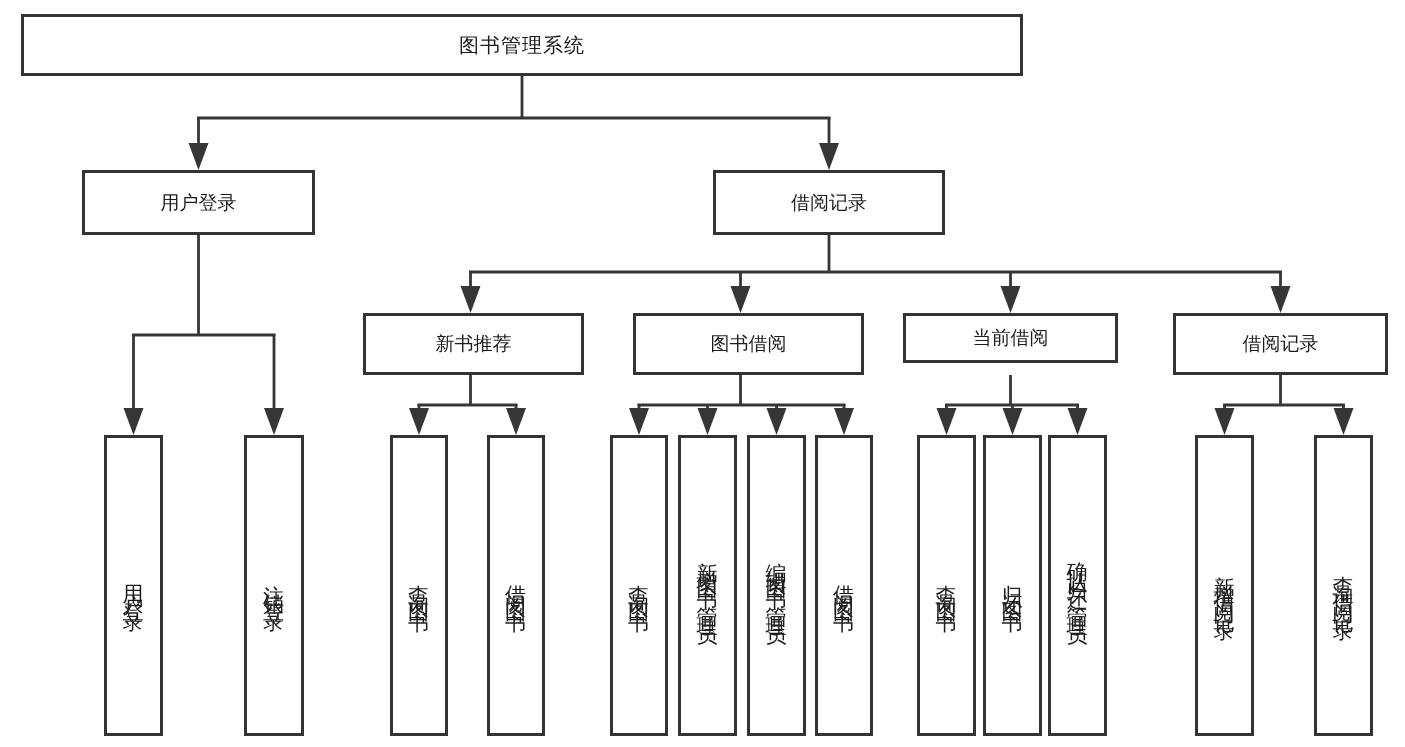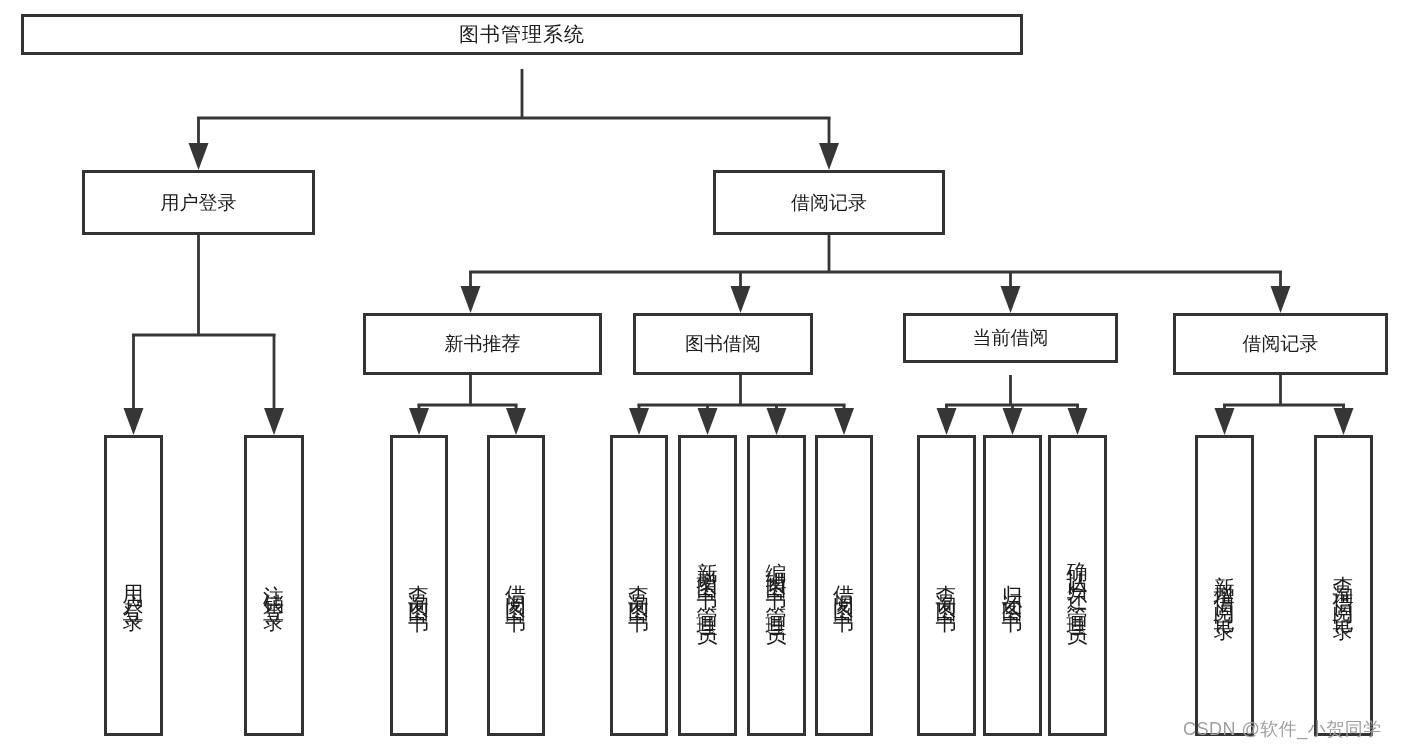--- a/index.html
+++ b/index.html
@@ -69,34 +69,33 @@
       <path class="arrow" d="M 1002.5 408 L 1022.5 408 L 1012.5 435 Z"></path>
       <line x1="1077.5" y1="404" x2="1077.5" y2="412"></line>
       <path class="arrow" d="M 1067.5 408 L 1087.5 408 L 1077.5 435 Z"></path>
       <line x1="1280.5" y1="375" x2="1280.5" y2="405"></line>
       <line x1="1223.1" y1="405" x2="1344.9" y2="405"></line>
       <line x1="1224.5" y1="404" x2="1224.5" y2="412"></line>
       <path class="arrow" d="M 1214.5 408 L 1234.5 408 L 1224.5 435 Z"></path>
       <line x1="1343.5" y1="404" x2="1343.5" y2="412"></line>
       <path class="arrow" d="M 1333.5 408 L 1353.5 408 L 1343.5 435 Z"></path>
     </svg>
-  <div id="watermark">CSDN @软件_小贺同学</div>
-<div class="node root" style="left: 21px; top: 14px; width: 1002px; height: 41px; justify-content: center;">
+<div class="node root" style="left: 21px; top: 14px; width: 1002px; height: 62px; justify-content: center;">
       <span class="label">图书管理系统</span>
     </div>
     <div class="node" style="left: 82px; top: 170px; width: 233px; height: 65px;">
       <span class="label">用户登录</span>
     </div>
     <div class="node" style="left: 713px; top: 170px; width: 232px; height: 65px;">
       <span class="label">借阅记录</span>
     </div>
-    <div class="node" style="left: 363px; top: 313px; width: 239px; height: 62px;">
+    <div class="node" style="left: 363px; top: 313px; width: 221px; height: 62px;">
       <span class="label">新书推荐</span>
     </div>
-    <div class="node" style="left: 633px; top: 313px; width: 180px; height: 62px; text-align: right;">
+    <div class="node" style="left: 633px; top: 313px; width: 231px; height: 62px; text-align: right;">
       <span class="label">图书借阅</span>
     </div>
     <div class="node" style="left: 903px; top: 313px; width: 215px; height: 50px;">
       <span class="label">当前借阅</span>
     </div>
     <div class="node" style="left: 1173px; top: 313px; width: 215px; height: 62px;">
       <span class="label">借阅记录</span>
     </div>
     <div class="node v" style="left: 104px; top: 435px; width: 59px; height: 301px;">
       <span class="label">用户登录</span>

